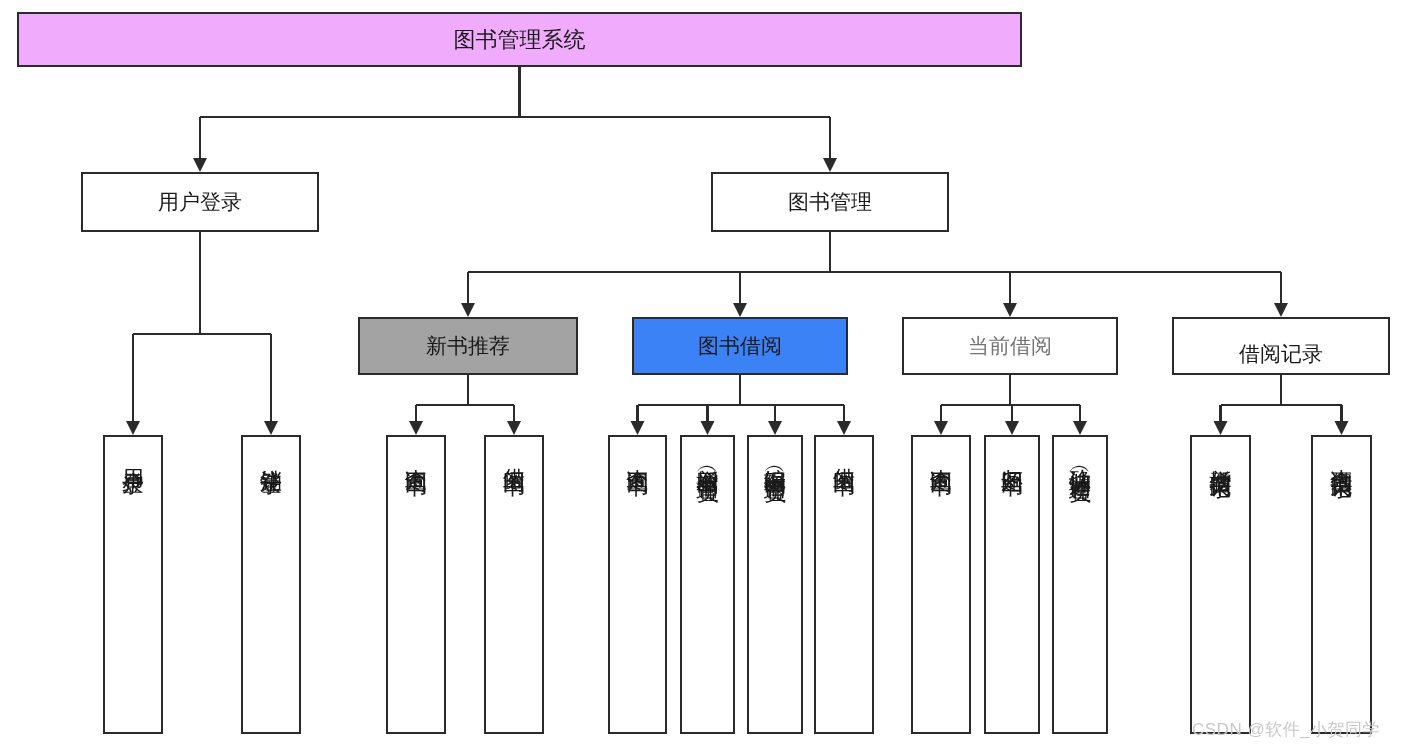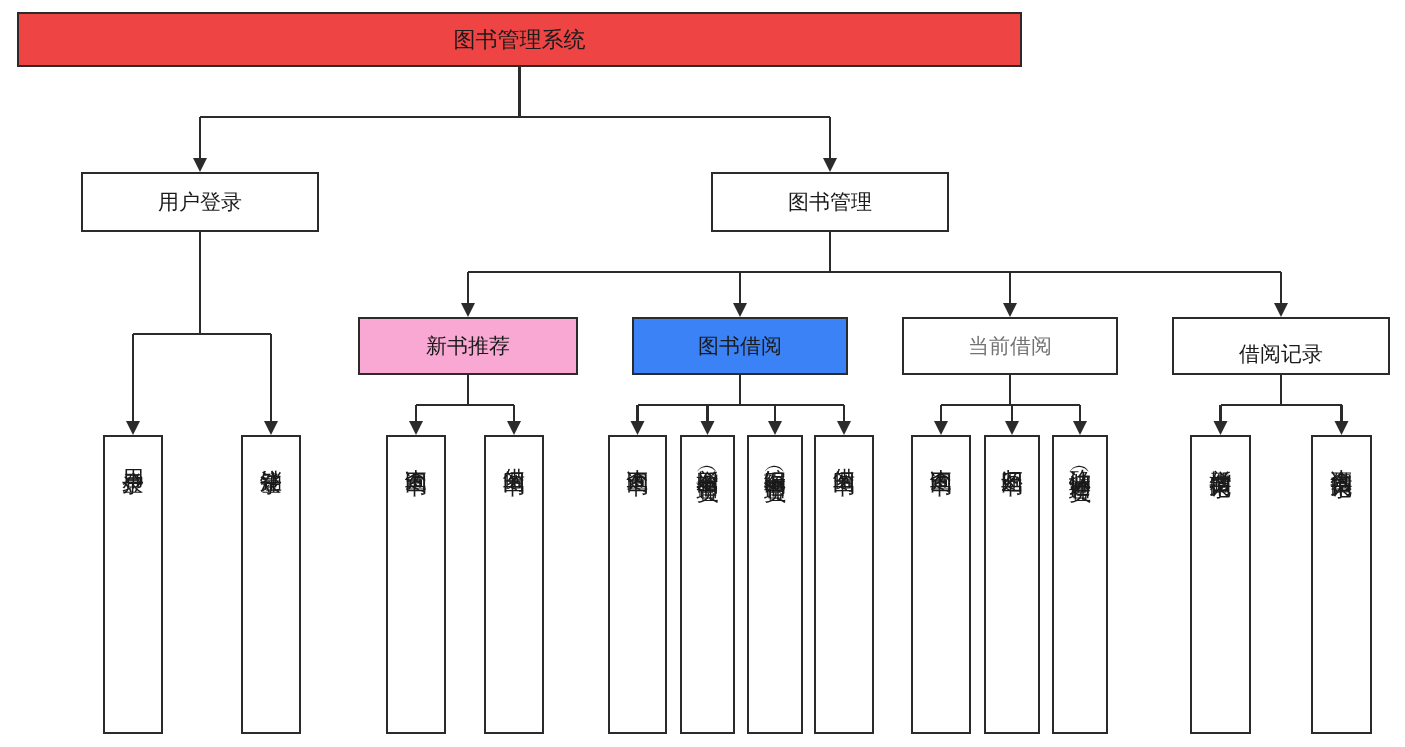--- a/index.html
+++ b/index.html
@@ -120,30 +120,30 @@
       <line x1="1080" y1="405" x2="1080" y2="422" stroke="#2b2b2b" stroke-width="2.6" shape-rendering="crispEdges"></line>
       <polygon points="1073,421 1087,421 1080,435" fill="#2b2b2b"></polygon>
       <line x1="1281" y1="375" x2="1281" y2="405" stroke="#2b2b2b" stroke-width="2.6" shape-rendering="crispEdges"></line>
       <line x1="1220.5" y1="405" x2="1341.5" y2="405" stroke="#2b2b2b" stroke-width="2.6" shape-rendering="crispEdges"></line>
       <line x1="1220.5" y1="405" x2="1220.5" y2="422" stroke="#2b2b2b" stroke-width="2.6" shape-rendering="crispEdges"></line>
       <polygon points="1213.5,421 1227.5,421 1220.5,435" fill="#2b2b2b"></polygon>
       <line x1="1341.5" y1="405" x2="1341.5" y2="422" stroke="#2b2b2b" stroke-width="2.6" shape-rendering="crispEdges"></line>
       <polygon points="1334.5,421 1348.5,421 1341.5,435" fill="#2b2b2b"></polygon>
     </svg>
   <div id="nodes">
-      <div class="node horizontal root" style="left: 17px; top: 12px; width: 1005px; height: 55px; border-color: rgb(43, 43, 43); background: #ef4444;">
+      <div class="node horizontal root" style="left: 17px; top: 12px; width: 1005px; height: 55px; border-color: rgb(43, 43, 43); background: #f0abfc;">
         <span class="node-label" style="color: rgb(26, 26, 26);">图书管理系统</span>
       </div>
       <div class="node horizontal" style="left: 81px; top: 172px; width: 238px; height: 60px; border-color: rgb(43, 43, 43); background: rgb(255, 255, 255);">
         <span class="node-label" style="color: rgb(26, 26, 26);">用户登录</span>
       </div>
       <div class="node horizontal" style="left: 711px; top: 172px; width: 238px; height: 60px; border-color: rgb(43, 43, 43); background: rgb(255, 255, 255);">
         <span class="node-label" style="color: rgb(26, 26, 26);">图书管理</span>
       </div>
-      <div class="node horizontal" style="left: 358px; top: 317px; width: 220px; height: 58px; border-color: rgb(43, 43, 43); background: #f9a8d4;">
+      <div class="node horizontal" style="left: 358px; top: 317px; width: 220px; height: 58px; border-color: rgb(43, 43, 43); background: #a3a3a3;">
         <span class="node-label" style="color: rgb(26, 26, 26);">新书推荐</span>
       </div>
       <div class="node horizontal" style="left: 632px; top: 317px; width: 216px; height: 58px; border-color: rgb(43, 43, 43); background: #3b82f6;">
         <span class="node-label" style="color: rgb(26, 26, 26);">图书借阅</span>
       </div>
       <div class="node horizontal" style="left: 902px; top: 317px; width: 216px; height: 58px; border-color: rgb(43, 43, 43); background: rgb(255, 255, 255);">
         <span class="node-label" style="color: #737373;">当前借阅</span>
       </div>
       <div class="node horizontal" style="left: 1172px; top: 317px; width: 218px; height: 58px; border-color: rgb(43, 43, 43); background: rgb(255, 255, 255);">
         <span class="node-label" style="color: rgb(26, 26, 26); margin-top: 17px;">借阅记录</span>
@@ -181,13 +181,14 @@
       <div class="node vertical" style="left: 1052px; top: 435px; width: 56px; height: 299px; border-color: rgb(43, 43, 43); background: rgb(255, 255, 255);">
         <span class="node-label" style="color: rgb(26, 26, 26);">确认归还（管理员）</span>
       </div>
       <div class="node vertical" style="left: 1190px; top: 435px; width: 61px; height: 299px; border-color: rgb(43, 43, 43); background: rgb(255, 255, 255);">
         <span class="node-label" style="color: rgb(26, 26, 26);">新增借阅记录</span>
       </div>
       <div class="node vertical" style="left: 1311px; top: 435px; width: 61px; height: 299px; border-color: rgb(43, 43, 43); background: rgb(255, 255, 255);">
         <span class="node-label" style="color: rgb(26, 26, 26);">查询借阅记录</span>
       </div>
     </div>
+  <div class="watermark" style="left: 1192px; top: 718px; color: rgb(200, 200, 200);">CSDN @软件_小贺同学</div>
 </div>
 
 </body></html>

